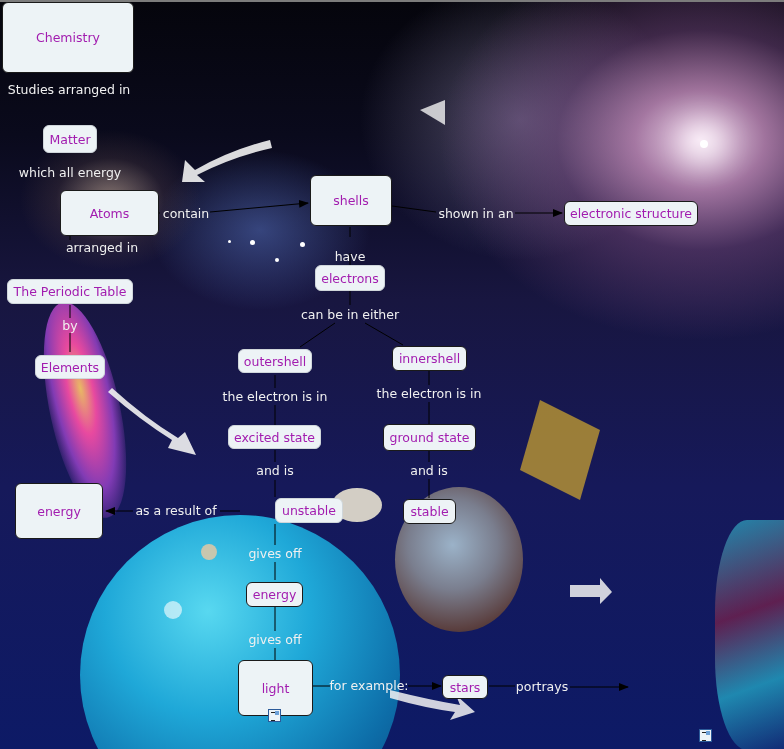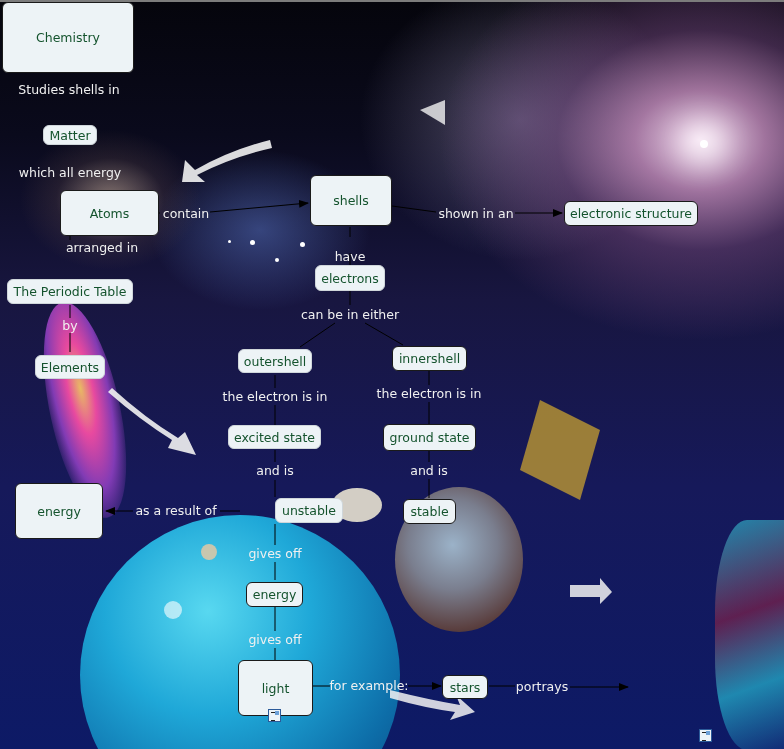--- a/index.html
+++ b/index.html
@@ -19,21 +19,21 @@
   .planet-blue{left:80px;top:515px;width:320px;height:320px;border-radius:50%;
     background:radial-gradient(circle at 40% 30%,#58d8f0 0%,#1fa8d8 35%,#0d6da8 70%,#0a3e78 100%);}
   .planet-rock{left:395px;top:487px;width:128px;height:145px;border-radius:50%;
     background:radial-gradient(circle at 45% 40%,#9bb2c8 0%,#7a7e8e 40%,#5b4040 75%,#241a20 100%);}
   .dna{left:715px;top:520px;width:80px;height:230px;border-radius:40% 0 0 40%;
     background:linear-gradient(160deg,rgba(40,200,220,.9) 0%,rgba(200,40,60,.6) 40%,rgba(40,200,220,.9) 70%,rgba(30,80,160,.3) 100%);opacity:.7;}
   .star{position:absolute;border-radius:50%;background:#fff;}
 
   
   .node{position:absolute;box-sizing:border-box;background:#edf3f6;border:1px solid #1a1a1a;border-radius:6px;
-    color:#14532d;font-size:12.5px;display:flex;align-items:center;justify-content:center;text-align:right;white-space:nowrap;}
+    color:#a21caf;font-size:12.5px;display:flex;align-items:center;justify-content:center;text-align:right;white-space:nowrap;}
   .phrase{position:absolute;color:#f0f0f0;font-size:12.5px;white-space:nowrap;transform:translateX(-50%);}
   .res-icon{position:absolute;width:13px;height:13px;background:#eef3f8;border:1px solid #2b5a99;box-sizing:border-box;}
   .res-icon::before{content:"";position:absolute;left:2px;top:2px;width:4px;height:7px;border-top:1px solid #222;border-bottom:1px solid #222;}
   .res-icon::after{content:"";position:absolute;right:1px;top:1px;width:4px;height:4px;background:#6ea0d8;}
   svg.links{position:absolute;left:0;top:0;}
   .top-bar{position:absolute;left:0;top:0;width:784px;height:2px;background:#7c7c7c;}
 </style>
 </head>
 <body>
 
@@ -98,21 +98,21 @@
       <line x1="313" y1="686" x2="330" y2="686"></line>
       <line x1="408" y1="686" x2="441" y2="686" marker-end="url(#ah)"></line>
       <line x1="489" y1="686" x2="515" y2="686"></line>
       <line x1="570" y1="687" x2="628" y2="687" marker-end="url(#ah)"></line>
     </g>
   </svg>
 
   <div class="node" style="left:2px;top:2px;width:132px;height:71px;">
       <span>Chemistry</span>
     </div>
-  <div class="node" style="left:43px;top:125px;width:54px;height:20px;border-color:#cfd6da;">
+  <div class="node" style="left:43px;top:125px;width:54px;height:28px;border-color:#cfd6da;">
       <span>Matter</span>
     </div>
   <div class="node" style="left:29px;top:190px;width:99px;height:46px;margin-left:31px;">
       <span>Atoms</span>
     </div>
   <div class="node" style="left:310px;top:175px;width:82px;height:51px;">
       <span>shells</span>
     </div>
   <div class="node" style="left:564px;top:201px;width:134px;height:25px;">
       <span>electronic structure</span>
@@ -152,21 +152,21 @@
     </div>
   <div class="node" style="left:238px;top:660px;width:75px;height:56px;">
       <span>light</span>
     </div>
   <div class="res-icon" style="left:268px;top:709px;"></div>
   <div class="node" style="left:442px;top:675px;width:46px;height:24px;">
       <span>stars</span>
     </div>
   <div class="res-icon" style="left:699px;top:729px;"></div>
 
-  <div class="phrase" style="left:69px;top:82px;">Studies shells in</div>
+  <div class="phrase" style="left:69px;top:82px;">Studies arranged in</div>
   <div class="phrase" style="left:70px;top:165px;">which all energy</div>
   <div class="phrase" style="left:186px;top:206px;">contain</div>
   <div class="phrase" style="left:70px;top:240px;margin-left:32px;">arranged in</div>
   <div class="phrase" style="left:476px;top:206px;">shown in an</div>
   <div class="phrase" style="left:350px;top:237px;margin-top:12px;">have</div>
   <div class="phrase" style="left:70px;top:318px;">by</div>
   <div class="phrase" style="left:350px;top:307px;">can be in either</div>
   <div class="phrase" style="left:275px;top:389px;">the electron is in</div>
   <div class="phrase" style="left:429px;top:386px;">the electron is in</div>
   <div class="phrase" style="left:275px;top:463px;">and is</div>

